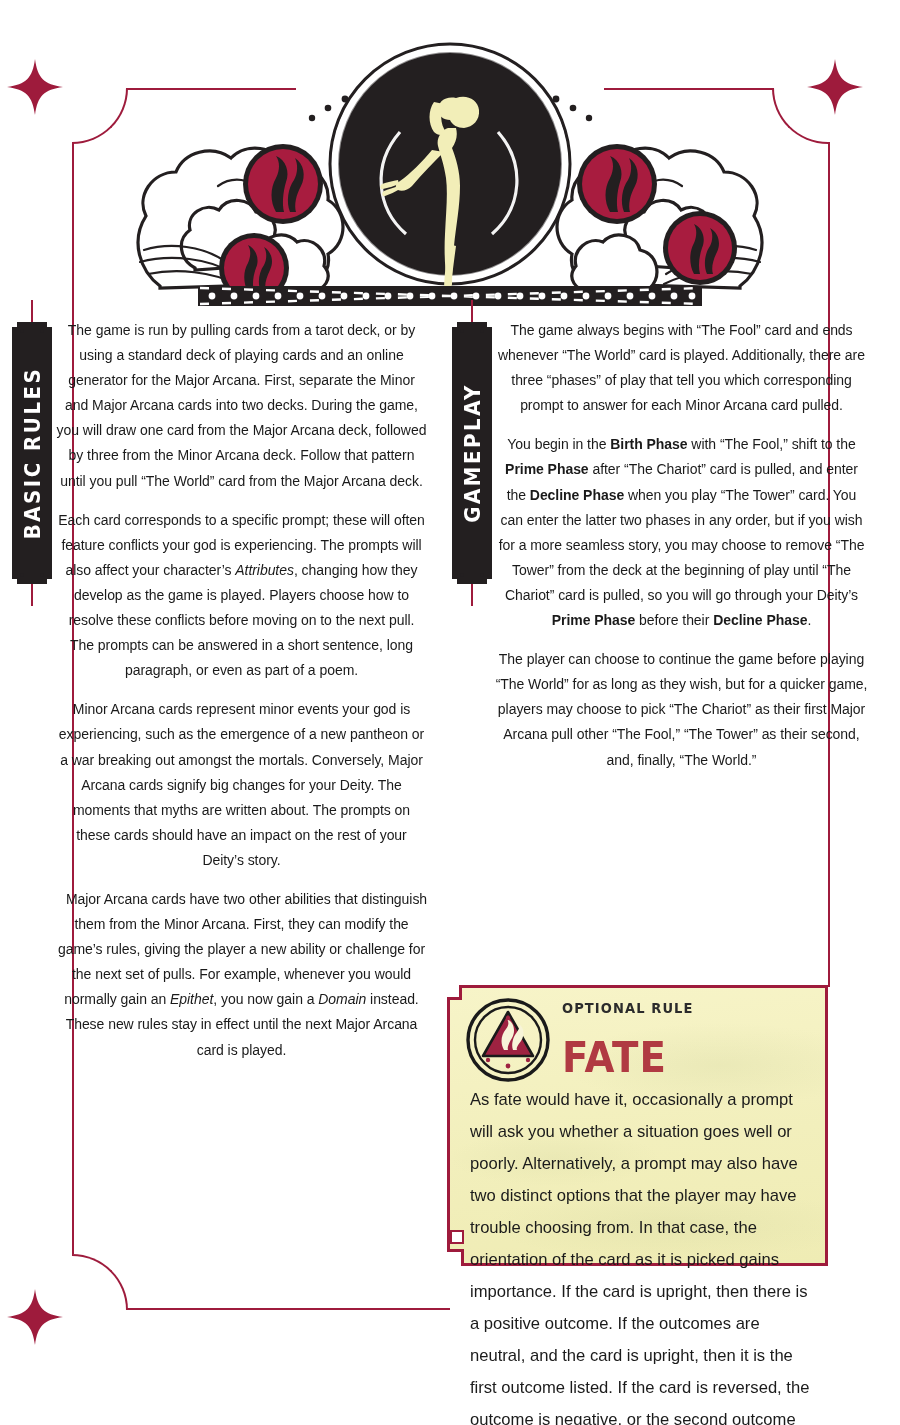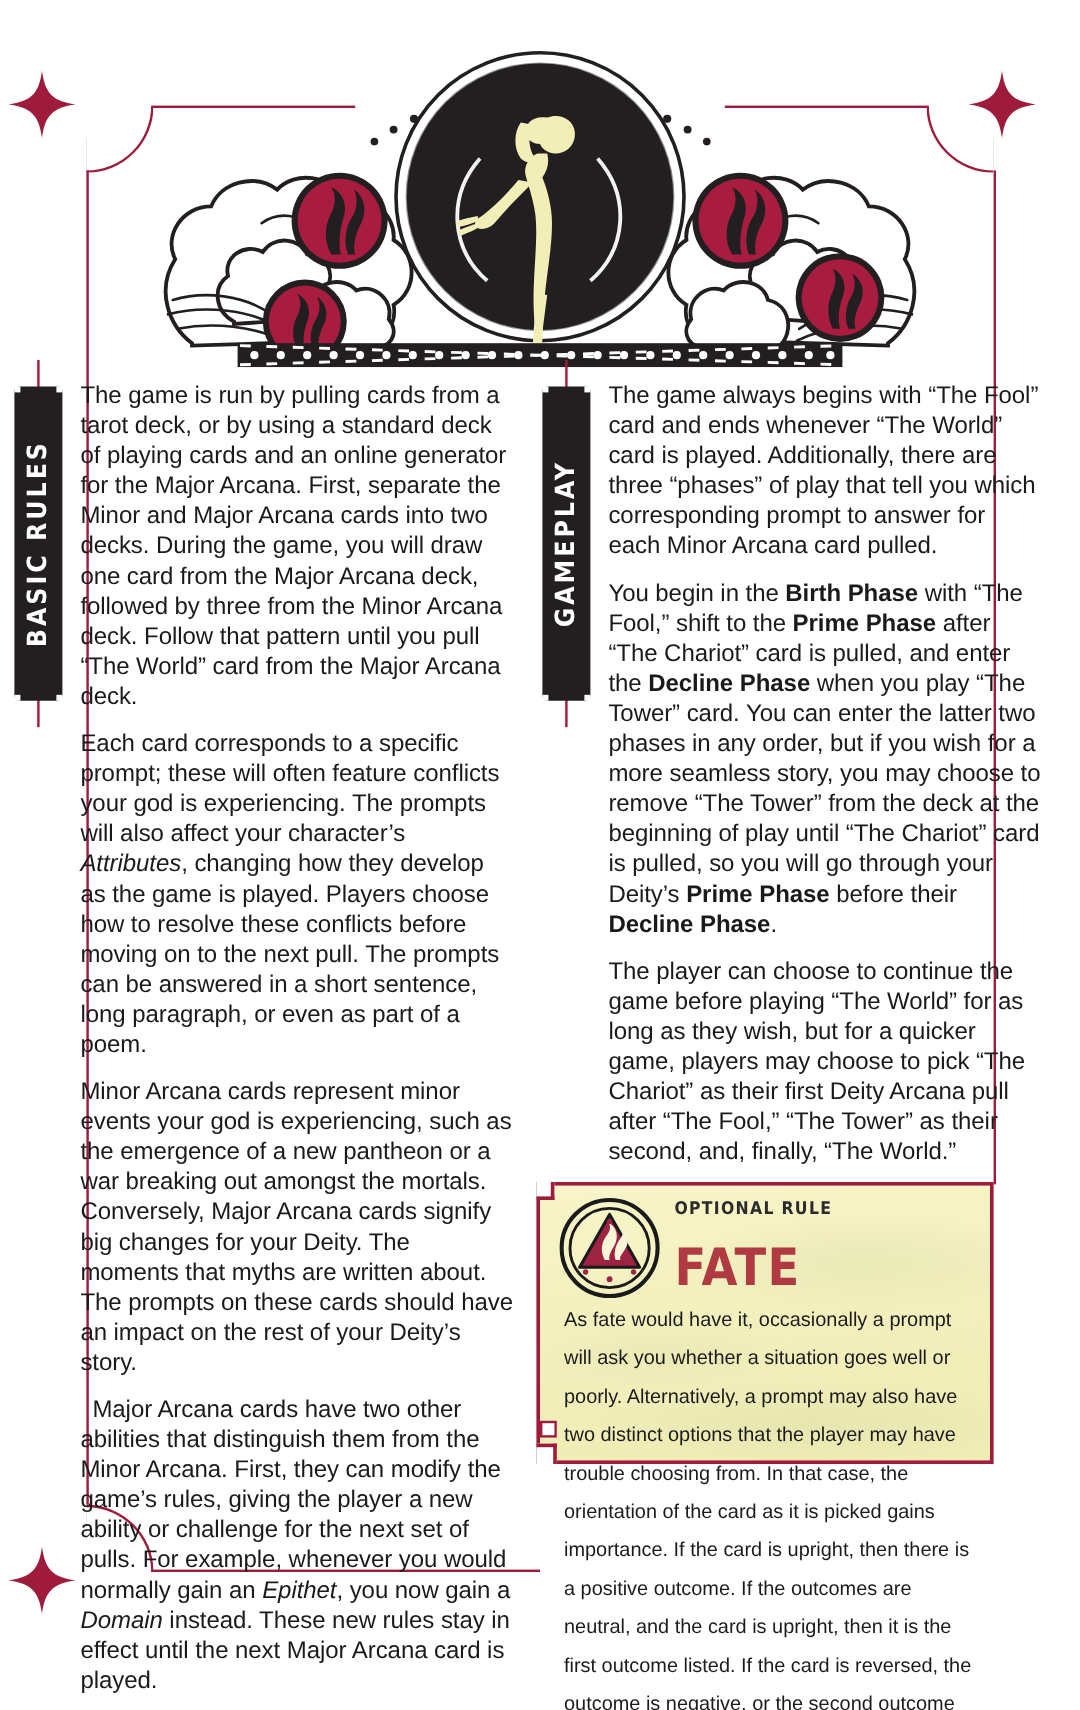--- a/index.html
+++ b/index.html
@@ -27,24 +27,24 @@
 
   
   .illustration { position: absolute; left: 100px; top: 36px; width: 700px; height: 270px; }
 
   
   .col { position: absolute; width: 373px; }
   .col-left  { left: 55px;  top: 318px; }
   .col-right { left: 495px; top: 318px; }
 
   .col p {
-    margin: 0 0 14px 12px;
-    font-size: 20px;
+    margin: 0 0 14px 0;
+    font-size: 14px;
     line-height: 25.1px;
-    text-align: left;
+    text-align: center;
     letter-spacing: -0.05px;
   }
   .col p b { font-weight: bold; }
   .col p i.bi { font-weight: normal; font-style: italic; }
   .last-indent { text-indent: 10px; }
 
   
   .section-tab {
     position: absolute;
     width: 40px;
@@ -72,21 +72,21 @@
   .tab-stem {
     position: absolute; width: 0; border-left: 2.5px solid #9e1b3c;
   }
   #tab-basic { left: 12px; top: 322px; height: 262px; }
   #tab-gameplay { left: 452px; top: 322px; height: 262px; }
 
   
   .fate-box {
     position: absolute;
     left: 447px; top: 985px;
-    width: 381px; height: 235px;
+    width: 381px; height: 281px;
     background:
       radial-gradient(ellipse 220px 60px at 72% 28%, rgba(200,205,150,0.22), rgba(200,205,150,0) 70%),
       radial-gradient(ellipse 150px 40px at 28% 62%, rgba(200,205,150,0.18), rgba(200,205,150,0) 70%),
       radial-gradient(ellipse 260px 50px at 60% 86%, rgba(196,202,148,0.20), rgba(196,202,148,0) 72%),
       linear-gradient(175deg, #f7f4c8 0%, #f2efbc 55%, #efecb4 100%);
     border: 3px solid #9e1b3c;
   }
   .fate-notch {
     position: absolute; left: -3px; top: -3px;
     width: 15px; height: 15px;
@@ -348,21 +348,21 @@
 <div class="col col-left">
   <p>The game is run by pulling cards from a tarot deck, or by using a standard deck of playing cards and an online generator for the Major Arcana. First, separate the Minor and Major Arcana cards into two decks. During the game, you will draw one card from the Major Arcana deck, followed by three from the Minor Arcana deck. Follow that pattern until you pull “The World” card from the Major Arcana deck.</p>
   <p><span>Each card corresponds to a specific prompt; these will often feature conflicts your god is experiencing. The prompts will also affect your character’s </span><i class="bi">Attributes</i><span>, changing how they develop as the game is played. Players choose how to resolve these conflicts before moving on to the next pull. The prompts can be answered in a short sentence, long paragraph, or even as part of a poem.</span></p>
   <p>Minor Arcana cards represent minor events your god is experiencing, such as the emergence of a new pantheon or a war breaking out amongst the mortals. Conversely, Major Arcana cards signify big changes for your Deity. The moments that myths are written about. The prompts on these cards should have an impact on the rest of your Deity’s story.</p>
   <p class="last-indent"><span>Major Arcana cards have two other abilities that distinguish them from the Minor Arcana. First, they can modify the game’s rules, giving the player a new ability or challenge for the next set of pulls. For example, whenever you would normally gain an </span><i class="bi">Epithet</i><span>, you now gain a </span><i class="bi">Domain</i><span> instead. These new rules stay in effect until the next Major Arcana card is played.</span></p>
 </div>
 
 <div class="col col-right">
   <p>The game always begins with “The Fool” card and ends whenever “The World” card is played. Additionally, there are three “phases” of play that tell you which corresponding prompt to answer for each Minor Arcana card pulled.</p>
   <p><span>You begin in the </span><b>Birth Phase</b><span> with “The Fool,” shift to the </span><b>Prime Phase</b><span> after “The Chariot” card is pulled, and enter the </span><b>Decline Phase</b><span> when you play “The Tower” card. You can enter the latter two phases in any order, but if you wish for a more seamless story, you may choose to remove “The Tower” from the deck at the beginning of play until “The Chariot” card is pulled, so you will go through your Deity’s </span><b>Prime Phase</b><span> before their </span><b>Decline Phase</b><span>.</span></p>
-  <p>The player can choose to continue the game before playing “The World” for as long as they wish, but for a quicker game, players may choose to pick “The Chariot” as their first Deity Arcana pull after “The Fool,” “The Tower” as their second, and, finally, “The World.”</p>
+  <p>The player can choose to continue the game before playing “The World” for as long as they wish, but for a quicker game, players may choose to pick “The Chariot” as their first Major Arcana pull other “The Fool,” “The Tower” as their second, and, finally, “The World.”</p>
 </div>
 
 <div class="fate-box">
   <div class="fate-notch"></div>
   <div class="fate-notch-br"></div>
 
   <div class="fate-head">
     <svg class="fate-emblem" viewBox="0 0 84 84">
       <circle cx="42" cy="42" r="40" fill="none" stroke="#1a1a1a" stroke-width="3.4"></circle>
       <circle cx="42" cy="42" r="33" fill="none" stroke="#1a1a1a" stroke-width="2.4"></circle>

